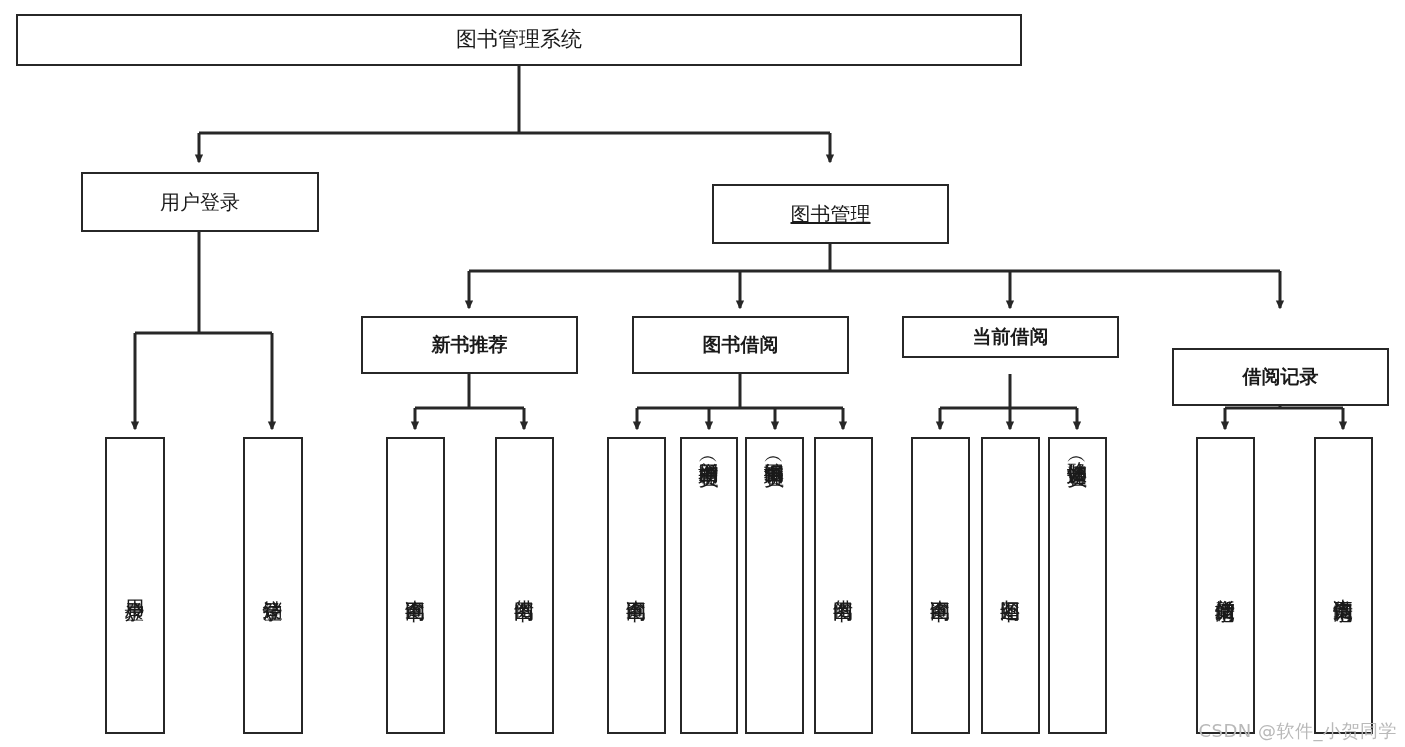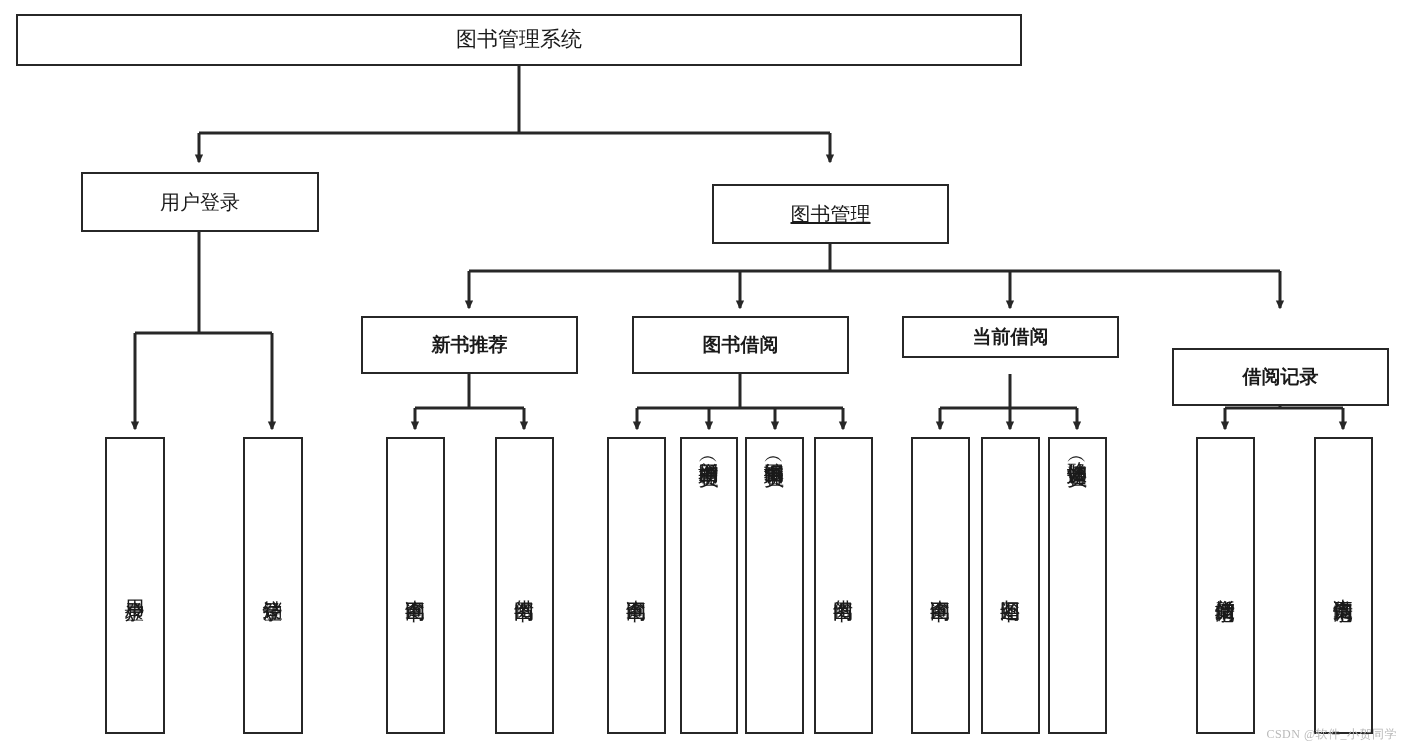--- a/index.html
+++ b/index.html
@@ -59,26 +59,25 @@
     white-space: nowrap;
   }
   .leaf.valign-mid {
     align-items: center;
     padding-top: 0;
   }
   .watermark {
     position: absolute;
     right: 8px;
     bottom: 4px;
-    font-size: 12px;
+    font-size: 18px;
     color: #b9b9b9;
     letter-spacing: 0.5px;
     white-space: nowrap;
     pointer-events: none;
-    font-family: Liberation Serif, serif;
   }
 </style>
 </head>
 <body>
 
 <div id="diagram-root">
 
   <svg class="edges" viewBox="0 0 1405 747">
     <defs>
       <marker id="arrowhead" markerWidth="9" markerHeight="9" refX="7.6" refY="4.2" orient="auto" markerUnits="userSpaceOnUse">

